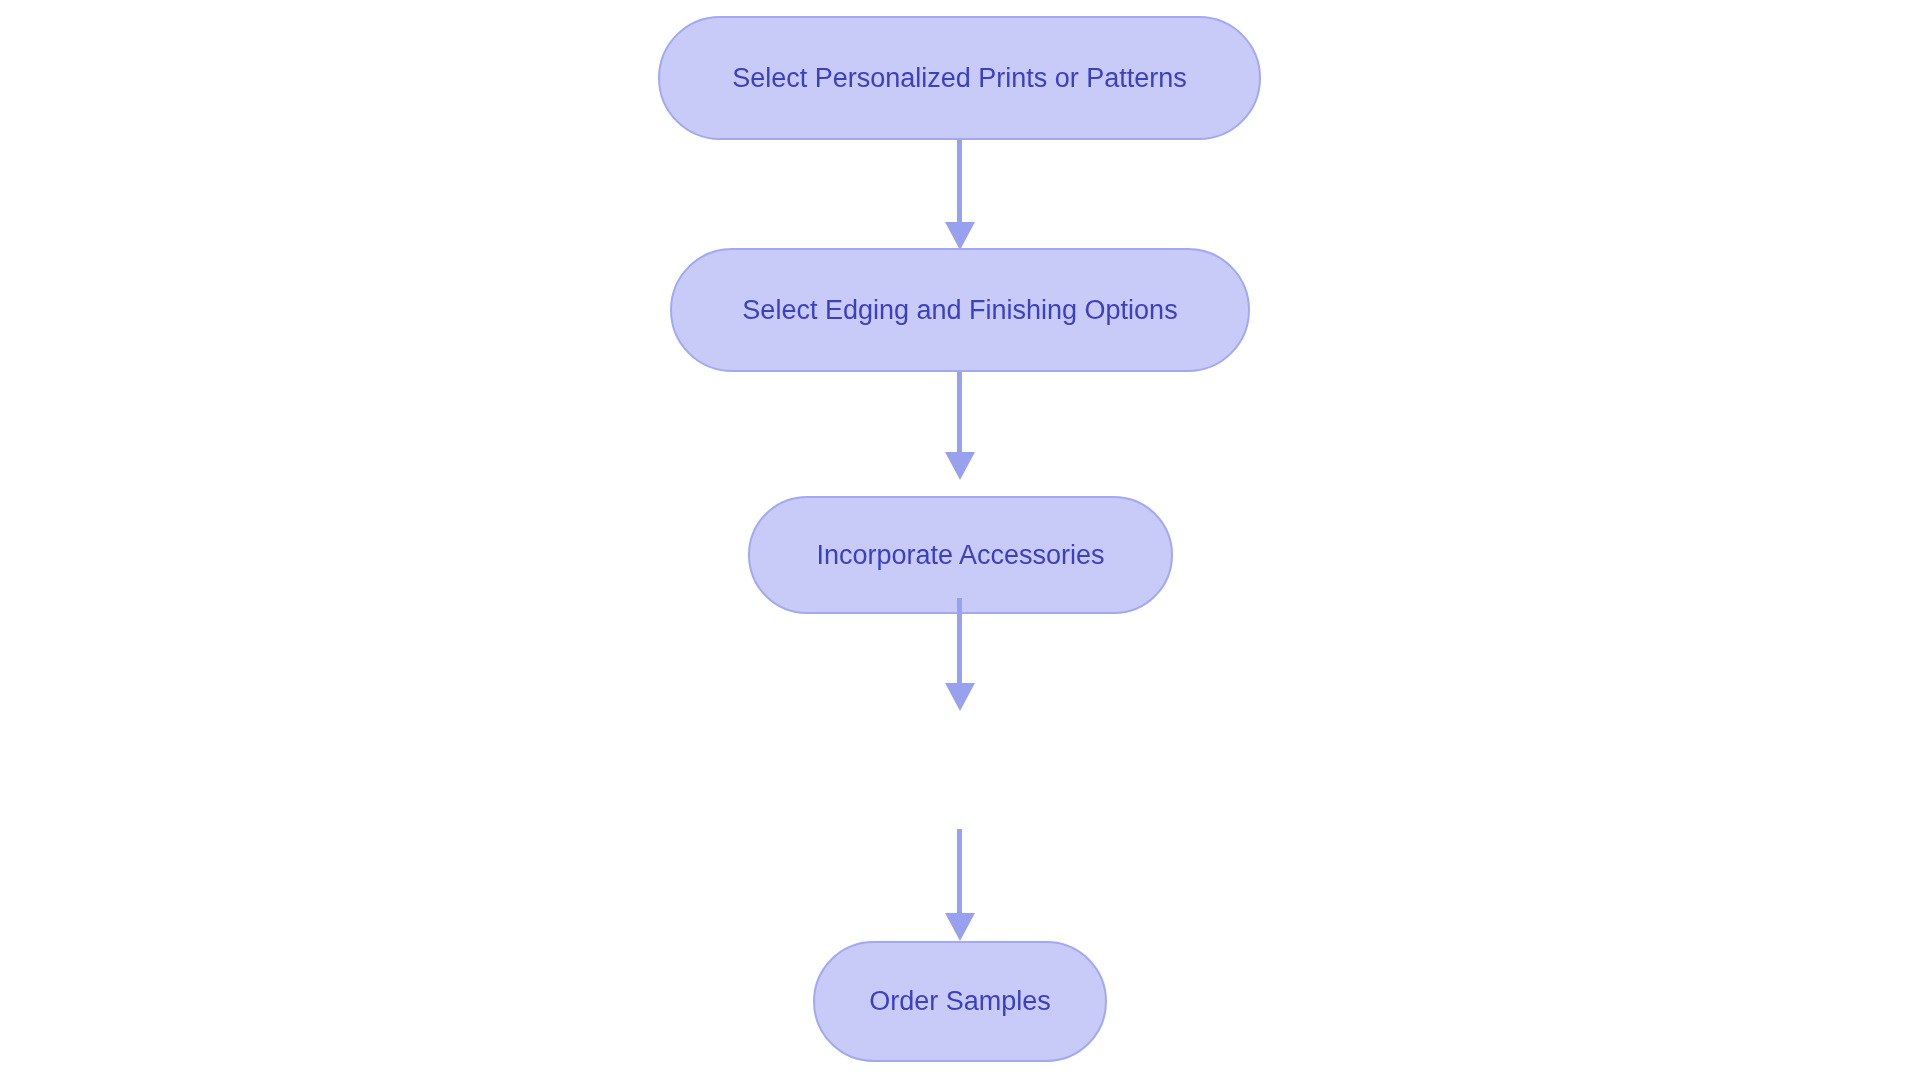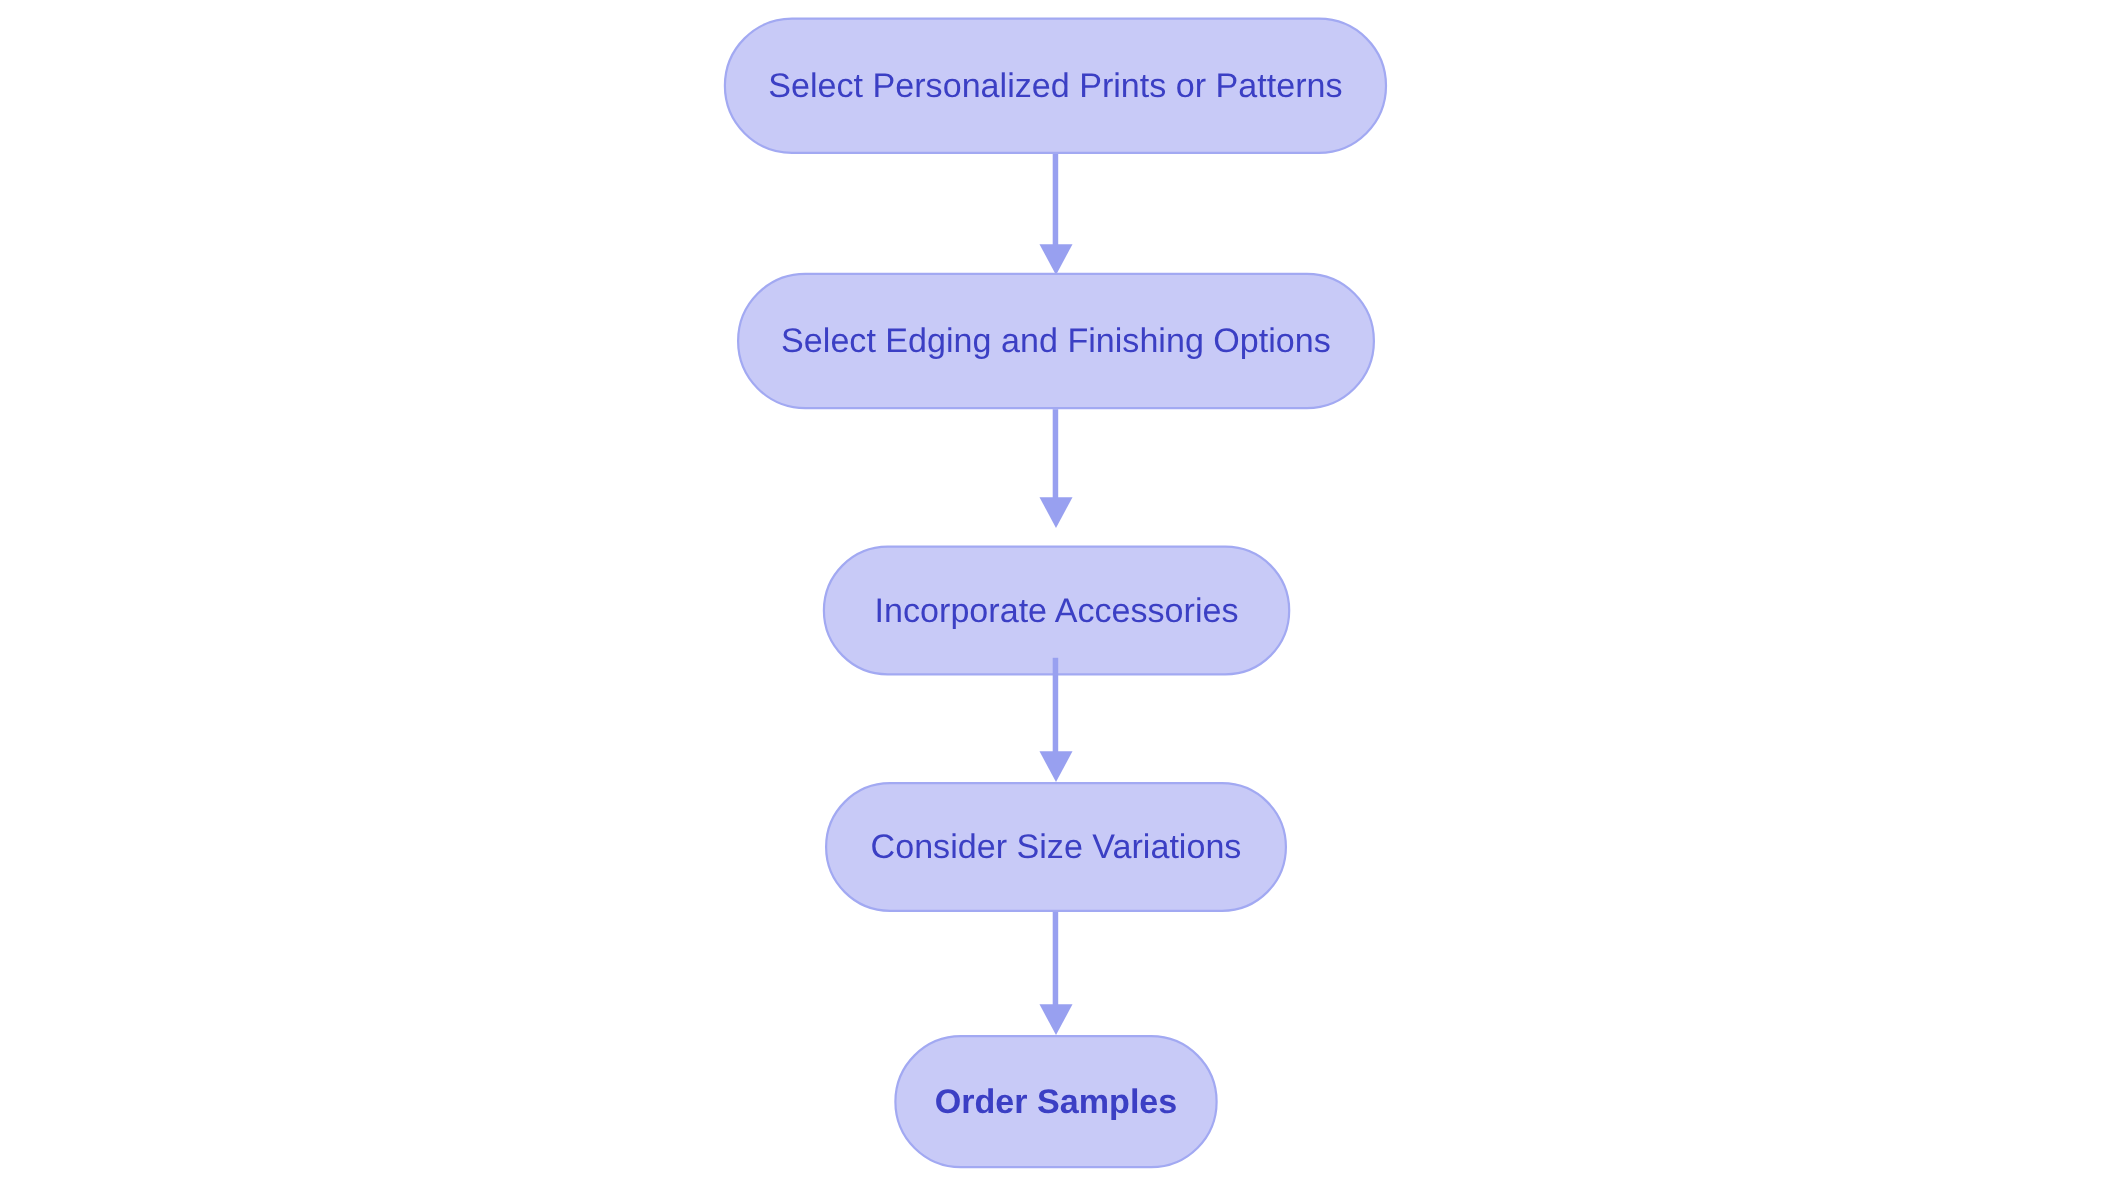--- a/index.html
+++ b/index.html
@@ -25,30 +25,30 @@
     position: absolute;
     background: var(--node-fill);
     border: 2px solid var(--node-border);
     border-radius: 62px;
     display: flex;
     align-items: center;
     justify-content: center;
   }
   .node-label {
     color: var(--text-color);
-    font-size: 31px;
+    font-size: 27px;
     line-height: 1.2;
     white-space: nowrap;
     text-align: center;
   }
   .node1 { left: 658px; top:  16px; width: 603px; height: 124px; }
   .node2 { left: 670px; top: 248px; width: 580px; height: 124px; }
   .node3 { left: 748px; top: 496px; width: 425px; height: 118px; }
   .node4 { left: 750px; top: 711px; width: 420px; height: 118px; }
-  .node5 { left: 813px; top: 941px; width: 294px; height: 121px; font-weight: bold; }
+  .node5 { left: 813px; top: 941px; width: 294px; height: 121px; }
 
   .arrow {
     position: absolute;
     left: 945px;
     width: 30px;
   }
   .arrow .shaft {
     position: absolute;
     left: 12px;
     top: 0;
@@ -96,23 +96,20 @@
 
   <div class="node node3">
     <span class="node-label">Incorporate Accessories</span>
   </div>
 
   <div class="arrow arrow3">
     <div class="shaft"></div>
     <div class="head"></div>
   </div>
 
-  <div class="node node4">
-    <span class="node-label">Consider Size Variations</span>
-  </div>
 
   <div class="arrow arrow4">
     <div class="shaft"></div>
     <div class="head"></div>
   </div>
 
   <div class="node node5">
     <span class="node-label">Order Samples</span>
   </div>
 

